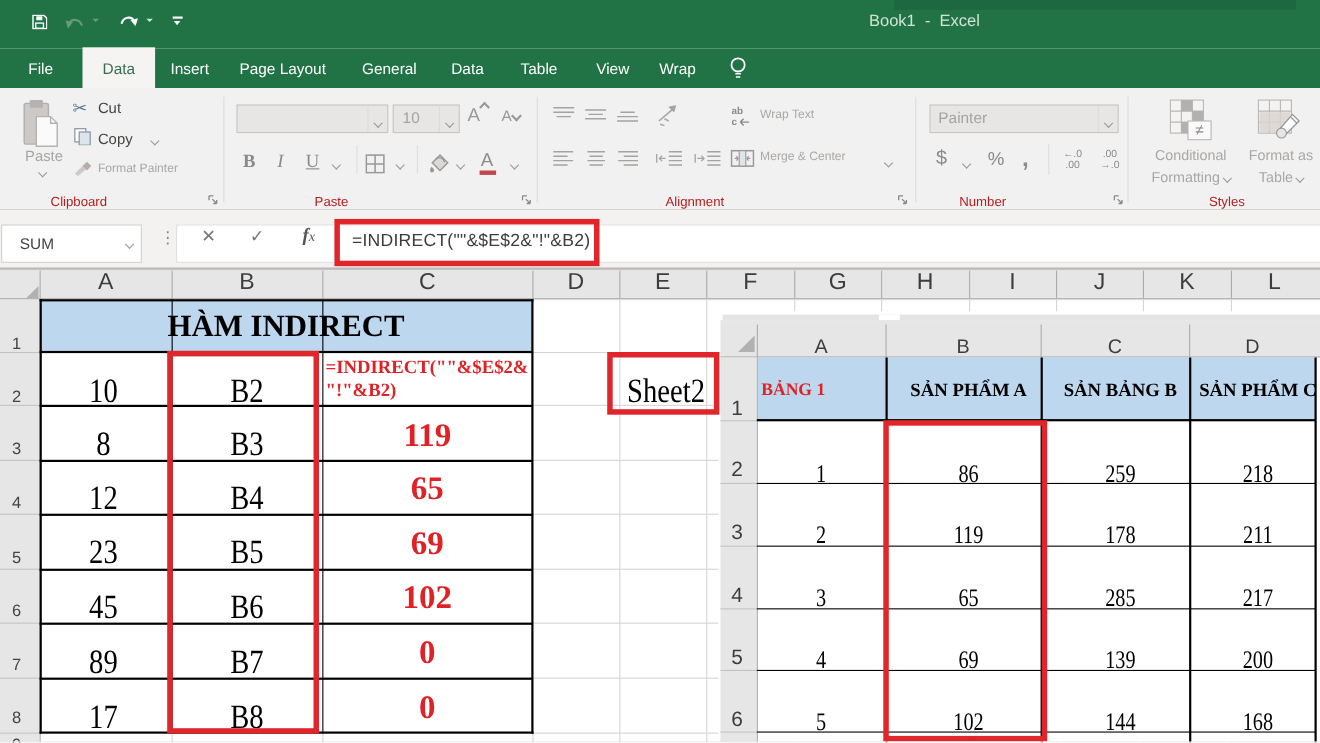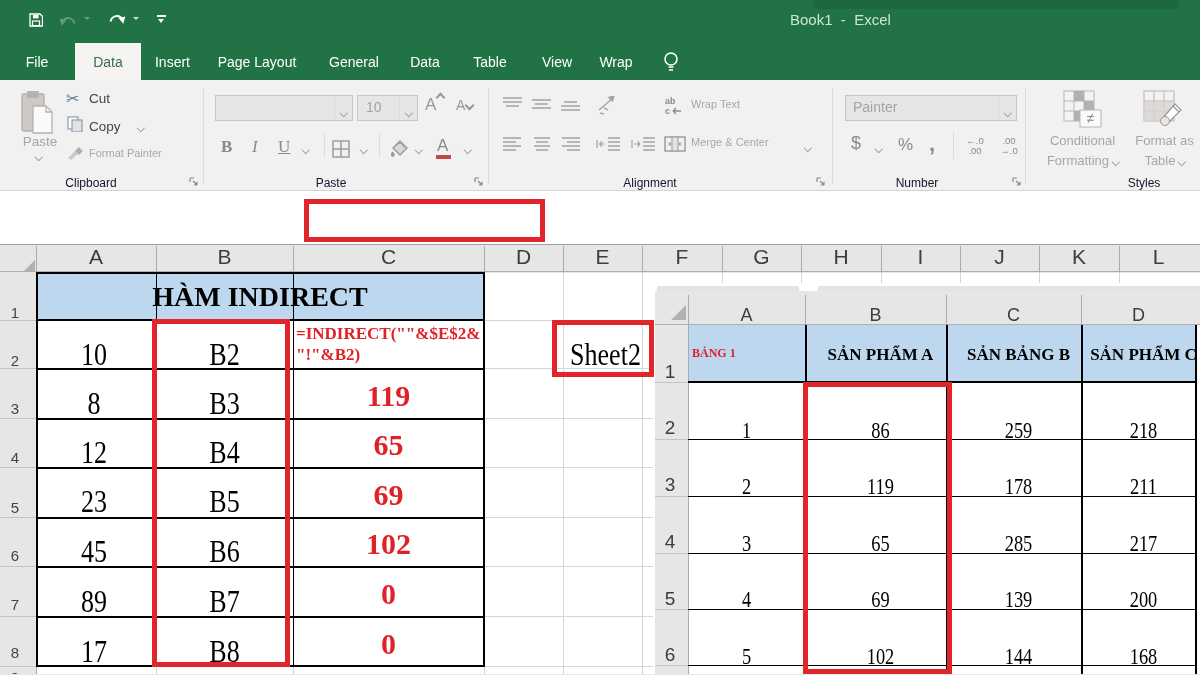--- a/index.html
+++ b/index.html
@@ -11,21 +11,21 @@
 #titlebar{left:0;top:0;width:1200px;height:44px;background:#217346}
 #darkstrip{left:813px;top:0;width:365px;height:9px;background:#1d6840}
 #booktitle{left:790px;top:11px;width:320px;text-align:left;color:#cfe3d6;font-size:15px}
 
 #tabrow{left:0;top:44px;width:1200px;height:36px;background:#217346}
 .tab{position:absolute;top:44px;height:36px;line-height:36px;color:#fff;font-size:14px;text-align:center}
 #hometab{left:75px;top:43px;width:66px;height:37px;background:#f5f4f2}
 
 #ribbon{left:0;top:80px;width:1200px;height:110px;background:#f1f1f1;border-bottom:1px solid #d5d2cf}
 .rsep{position:absolute;top:88px;width:1px;height:96px;background:#dcdcdc}
-.rlabel{position:absolute;top:176px;height:14px;font-size:12px;color:#0f172a;text-align:center}
+.rlabel{position:absolute;top:176px;height:14px;font-size:12px;color:#b91c1c;text-align:left}
 .launcher{position:absolute;top:177px;width:11px;height:11px;border-left:none}
 .gtxt{color:#aaa8a6;font-size:11px}
 .dtxt{color:#454442;font-size:13.5px}
 .chev{display:inline-block;width:4.5px;height:4.5px;border:solid #9b9997;border-width:0 1.4px 1.4px 0;transform:rotate(45deg);vertical-align:middle}
 .combo{position:absolute;background:#e7e6e5;border:1px solid #c8c6c4;height:24px}
 .combo .arr{position:absolute;right:0;top:0;width:17px;height:100%;border-left:1px solid #dddbd9;text-align:center;line-height:22px}
 
 #fbar{left:0;top:191px;width:1200px;height:52px;background:#f3f2f1;border-bottom:1px solid #c9c7c5}
 #namebox{position:absolute;left:1px;top:13px;width:126px;height:33px;background:#fff;border:1px solid #d2d0ce}
 #ffield{position:absolute;left:160px;top:13px;width:1040px;height:33px;background:#fff;border:1px solid #e2e0de;border-right:none}
@@ -230,20 +230,33 @@
         <line x1="1" y1="21" x2="31" y2="21" stroke="#b8b6b4"></line>
     <rect x="2" y="12" width="28" height="18" fill="#d9d4d0" opacity="0.85"></rect>
     <path d="M18 30 L32 14 L38 20 L24 34 Z" fill="#fff" stroke="#9a9896" stroke-width="1.2"></path>
     <path d="M30 16 L36 22" stroke="#9a9896" stroke-width="1.2"></path>
     <circle cx="22" cy="31" r="4.5" fill="#e8e4e0" stroke="#9a9896"></circle>
   </svg>
   <div class="abs" style="left:1122px;top:131px;width:85px;text-align:center;color:#a9a7a5;font-size:13px;line-height:20px">Format as<br>Table <span class="chev" style="border-top-color:#a9a7a5"></span></div>
   <div class="abs rlabel" style="left:1099px;width:90px">Styles</div>
   </div>
 
+  <div class="abs" id="fbar">
+    <div id="namebox">
+        <span style="position:absolute;left:16px;top:8px;font-size:14px;color:#444">SUM</span>
+      <span class="chev" style="position:absolute;right:8px;top:14px"></span>
+      <span style="position:absolute;right:24px;top:4px;width:1px;height:24px"></span>
+    </div>
+    <div style="position:absolute;left:145px;top:16px;color:#8a8886;font-size:15px">⋮</div>
+    <div id="ffield"></div>
+    <div style="position:absolute;left:183px;top:14px;color:#777;font-size:16px">✕</div>
+    <div style="position:absolute;left:227px;top:14px;color:#777;font-size:16px">✓</div>
+    <div style="position:absolute;left:275px;top:13px;color:#555;font-size:17px;font-style:italic;font-family:'Liberation Serif',serif"><b><i>f</i></b><i style="font-size:13px">x</i></div>
+    <div style="position:absolute;left:320px;top:20px;font-size:16px;letter-spacing:0.2px;color:#3c3c3c">=INDIRECT(""&amp;$E$2&amp;"!"&amp;B2)</div>
+  </div>
 
   <div id="grid">
   <div class="abs hdr" style="left:0;top:244px;width:1200px;height:28px;border-top:1px solid #9f9f9f"></div>
   <div class="abs hdr" style="left:0;top:272px;width:36px;height:403px"></div>
   <div class="abs" style="left:24px;top:260px;width:0;height:0;border-left:11px solid transparent;border-bottom:11px solid #b1b1b1"></div>
   <div class="abs" style="left:0;top:271px;width:1200px;height:1px;background:#aeaeae"></div>
 
   <div class="abs" style="left:36px;top:245px;width:120px;text-align:center;font-size:21px;color:#3d3d3d">A</div>
   <div class="abs" style="left:156px;top:245px;width:137px;text-align:center;font-size:21px;color:#3d3d3d">B</div>
   <div class="abs" style="left:293px;top:245px;width:191px;text-align:center;font-size:21px;color:#3d3d3d">C</div>
@@ -382,21 +395,21 @@
   <div class="abs" style="left:660px;top:588px;width:20px;text-align:center;font-size:19px;color:#3d3d3d">5</div>
   <div class="abs" style="left:660px;top:644px;width:20px;text-align:center;font-size:19px;color:#3d3d3d">6</div>
   <div class="abs" style="left:655px;top:382px;width:33px;height:1px;background:#c3c3c3"></div>
   <div class="abs" style="left:655px;top:439px;width:33px;height:1px;background:#c3c3c3"></div>
   <div class="abs" style="left:655px;top:496px;width:33px;height:1px;background:#c3c3c3"></div>
   <div class="abs" style="left:655px;top:553px;width:33px;height:1px;background:#c3c3c3"></div>
   <div class="abs" style="left:655px;top:609px;width:33px;height:1px;background:#c3c3c3"></div>
   <div class="abs" style="left:655px;top:665px;width:33px;height:1px;background:#c3c3c3"></div>
 
   <div class="abs" style="left:689px;top:325px;width:507px;height:57px;background:#bdd7ee"></div>
-  <div class="abs serif" style="left:692px;top:346px;width:110px;font-size:12px;font-weight:bold;color:#e02227">BẢNG 1</div>
+  <div class="abs serif" style="left:692px;top:346px;width:110px;font-size:16px;font-weight:bold;color:#e02227">BẢNG 1</div>
   <div class="abs serif" style="left:810px;top:345px;width:141px;text-align:center;font-size:17px;font-weight:bold;color:#000;white-space:nowrap">SẢN PHẨM A</div>
   <div class="abs serif" style="left:951px;top:345px;width:135px;text-align:center;font-size:17px;font-weight:bold;color:#000;white-space:nowrap">SẢN BẢNG B</div>
   <div class="abs serif" style="left:1086px;top:345px;width:115px;text-align:center;font-size:17px;font-weight:bold;color:#000;white-space:nowrap">SẢN PHẨM C</div>
 
   <div class="blk" style="left:688px;top:381px;width:508px;height:1.5px"></div>
   <div class="blk" style="left:688px;top:439px;width:508px;height:1.4px"></div>
   <div class="blk" style="left:688px;top:496px;width:508px;height:1.4px"></div>
   <div class="blk" style="left:688px;top:553px;width:508px;height:1.4px"></div>
   <div class="blk" style="left:688px;top:609px;width:508px;height:1.4px"></div>
   <div class="blk" style="left:688px;top:665px;width:508px;height:1.4px"></div>

